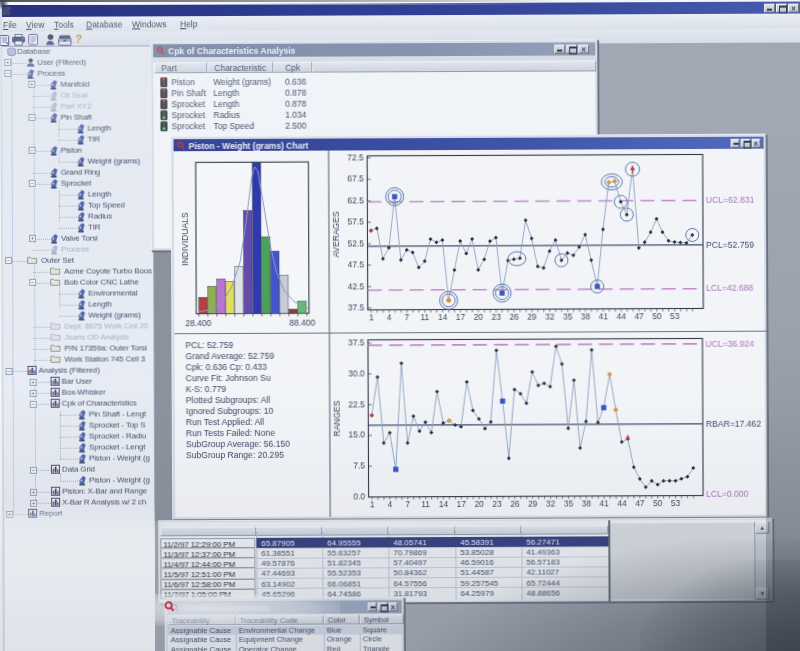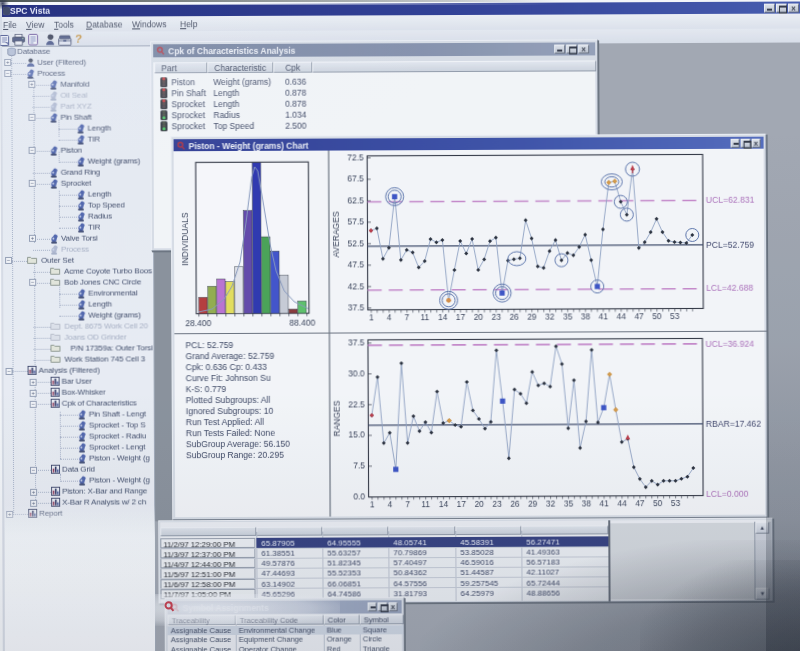--- a/index.html
+++ b/index.html
@@ -69,21 +69,20 @@
 .glare{position:absolute;pointer-events:none;}
 </style></head>
 <body>
 <div id="photo">
  <div id="scene">
   <div id="appbg" class="abs"></div>
   <div id="leftlight" class="abs"></div>
   <div id="leftline" class="abs"></div>
   <div id="titlebar" class="abs"></div>
   <div id="appico" class="abs"></div>
-  <div id="titletxt" class="abs">SPC Vista</div>
   <div class="abs" style="left:764px;top:6.5px;display:flex;gap:1px;">
     <div class="wb mn">
           <i></i>
         </div>
         <div class="wb mx">
           <i></i>
         </div>
         <div class="wb cl">x</div>
   </div>
   <div id="menubar" class="abs"></div>
@@ -298,21 +297,21 @@
 <div class="hline" style="left:32px;top:271.9px;width:17px"></div>
 <svg class="abs" style="left:49px;top:266.9px" width="10" height="8" viewBox="0 0 10 8">
           <path d="M.5 7.5V1.5h3l1 1h5v5z" fill="#e4e8d8" stroke="#6f7d6f" stroke-width="0.8"></path>
         </svg>
 <div class="trow" style="left:63px;top:266.9px">Acme Coyote Turbo Boos</div>
 <div class="hline" style="left:32px;top:282.91999999999996px;width:17px"></div>
 <div class="pm" style="left:28px;top:279.41999999999996px">−</div>
 <svg class="abs" style="left:49px;top:277.91999999999996px" width="10" height="8" viewBox="0 0 10 8">
           <path d="M.5 7.5V1.5h3l1 1h5v5z" fill="#e4e8d8" stroke="#6f7d6f" stroke-width="0.8"></path>
         </svg>
-<div class="trow" style="left:63px;top:277.91999999999996px">Bob Jones CNC Circle</div>
+<div class="trow" style="left:63px;top:277.91999999999996px">Bob Color CNC Lathe</div>
 <div class="hline" style="left:58px;top:293.94px;width:18px"></div>
 <svg class="abs" style="left:76px;top:288.94px" width="9" height="10" viewBox="0 0 9 10">
           <path d="M2.4 3.8 L4.2 1.1 Q4.8 .2 5.8 .7 L7.2 1.5 Q8 2 7.6 3 L6.4 5.4 Z" fill="#3b57b4"></path>
           <circle cx="4" cy="5.4" r="2.6" fill="#3b57b4"></circle>
           <circle cx="3.4" cy="4.8" r="1" fill="#c8d4ee"></circle>
           <rect x="1.4" y="7.8" width="5.4" height="2" rx="0.5" fill="#24346a"></rect>
         </svg>
 <div class="trow" style="left:87px;top:288.94px">Environmental</div>
 <div class="hline" style="left:58px;top:304.96px;width:18px"></div>
 <svg class="abs" style="left:76px;top:299.96px" width="9" height="10" viewBox="0 0 9 10">
@@ -332,26 +331,26 @@
 <div class="trow" style="left:87px;top:310.98px">Weight (grams)</div>
 <div class="hline" style="left:32px;top:327.0px;width:17px"></div>
 <svg class="abs" style="left:49px;top:322.0px" width="10" height="8" viewBox="0 0 10 8">
           <path d="M.5 7.5V1.5h3l1 1h5v5z" fill="#dde2ec" stroke="#a8b0c0" stroke-width="0.8"></path>
         </svg>
 <div class="trow grey" style="left:63px;top:322.0px">Dept. 8675 Work Cell 20</div>
 <div class="hline" style="left:32px;top:338.02px;width:17px"></div>
 <svg class="abs" style="left:49px;top:333.02px" width="10" height="8" viewBox="0 0 10 8">
           <path d="M.5 7.5V1.5h3l1 1h5v5z" fill="#dde2ec" stroke="#a8b0c0" stroke-width="0.8"></path>
         </svg>
-<div class="trow grey" style="left:63px;top:333.02px">Joans OD Grinder</div>
+<div class="trow grey" style="left:63px;top:333.02px">Joans OD Analysis</div>
 <div class="hline" style="left:32px;top:349.03999999999996px;width:17px"></div>
 <svg class="abs" style="left:49px;top:344.03999999999996px" width="10" height="8" viewBox="0 0 10 8">
           <path d="M.5 7.5V1.5h3l1 1h5v5z" fill="#e4e8d8" stroke="#6f7d6f" stroke-width="0.8"></path>
         </svg>
-<div class="trow" style="left:69px;top:344.03999999999996px">P/N 17359a: Outer Torsi</div>
+<div class="trow" style="left:63px;top:344.03999999999996px">P/N 17359a: Outer Torsi</div>
 <div class="hline" style="left:32px;top:360.06px;width:17px"></div>
 <svg class="abs" style="left:49px;top:355.06px" width="10" height="8" viewBox="0 0 10 8">
           <path d="M.5 7.5V1.5h3l1 1h5v5z" fill="#e4e8d8" stroke="#6f7d6f" stroke-width="0.8"></path>
         </svg>
 <div class="trow" style="left:63px;top:355.06px">Work Station 745 Cell 3</div>
 <div class="hline" style="left:8px;top:371.08px;width:18px"></div>
 <div class="pm" style="left:4px;top:367.58px">−</div>
 <svg class="abs" style="left:26px;top:366.08px" width="9" height="9" viewBox="0 0 9 9">
           <rect x="0.4" y="0.4" width="8.2" height="8.2" fill="#eef2f8" stroke="#232e5e" stroke-width="1"></rect>
           <rect x="1.7" y="3.8" width="1.6" height="3.8" fill="#9a2a50"></rect>

